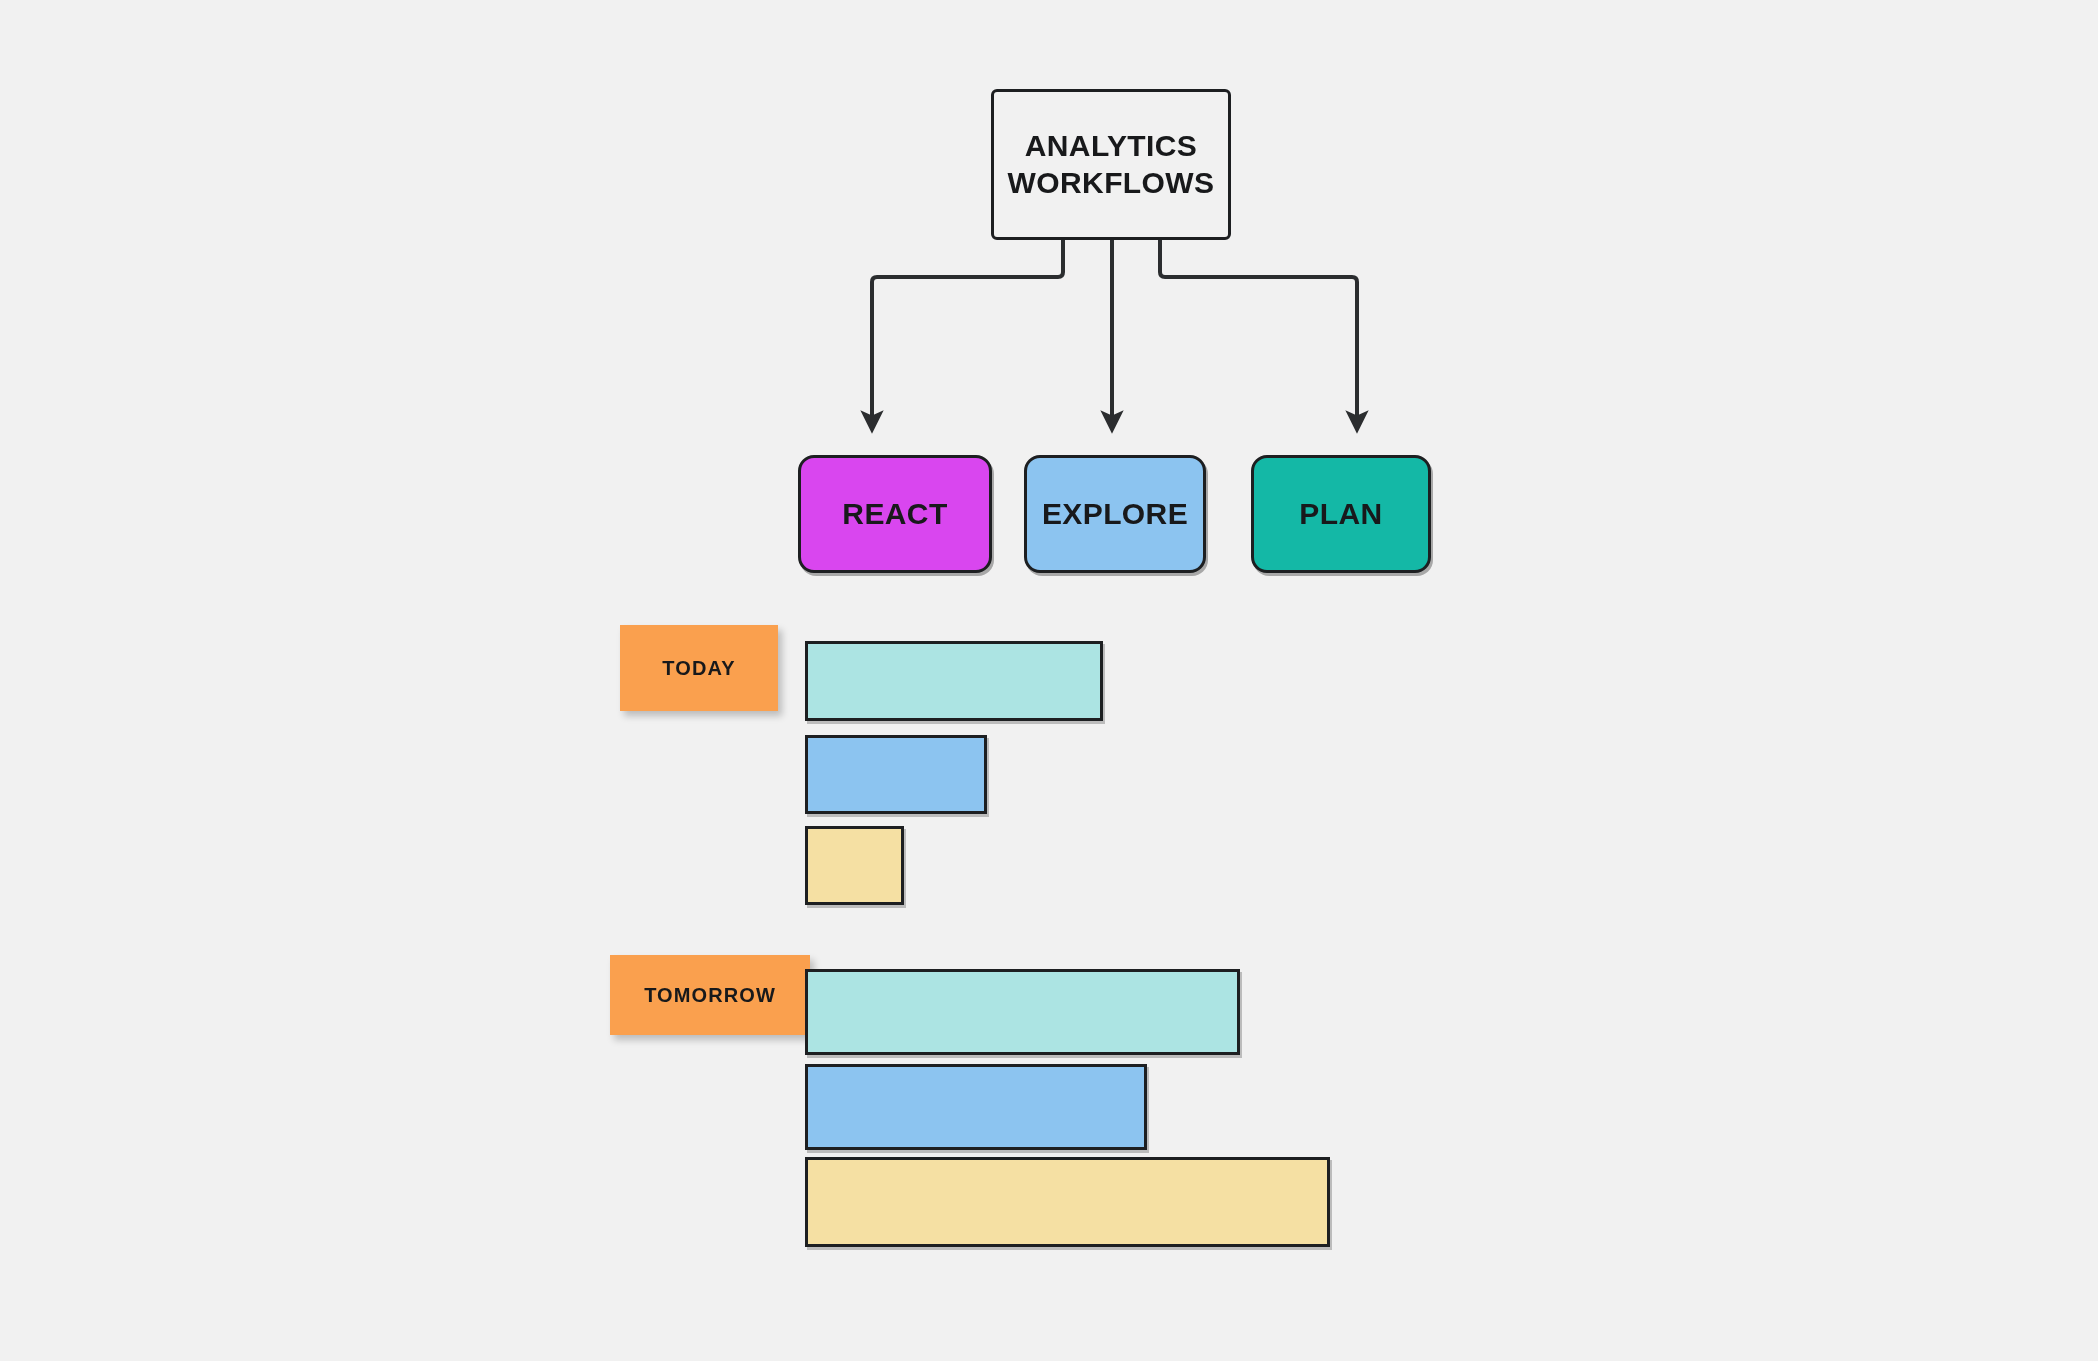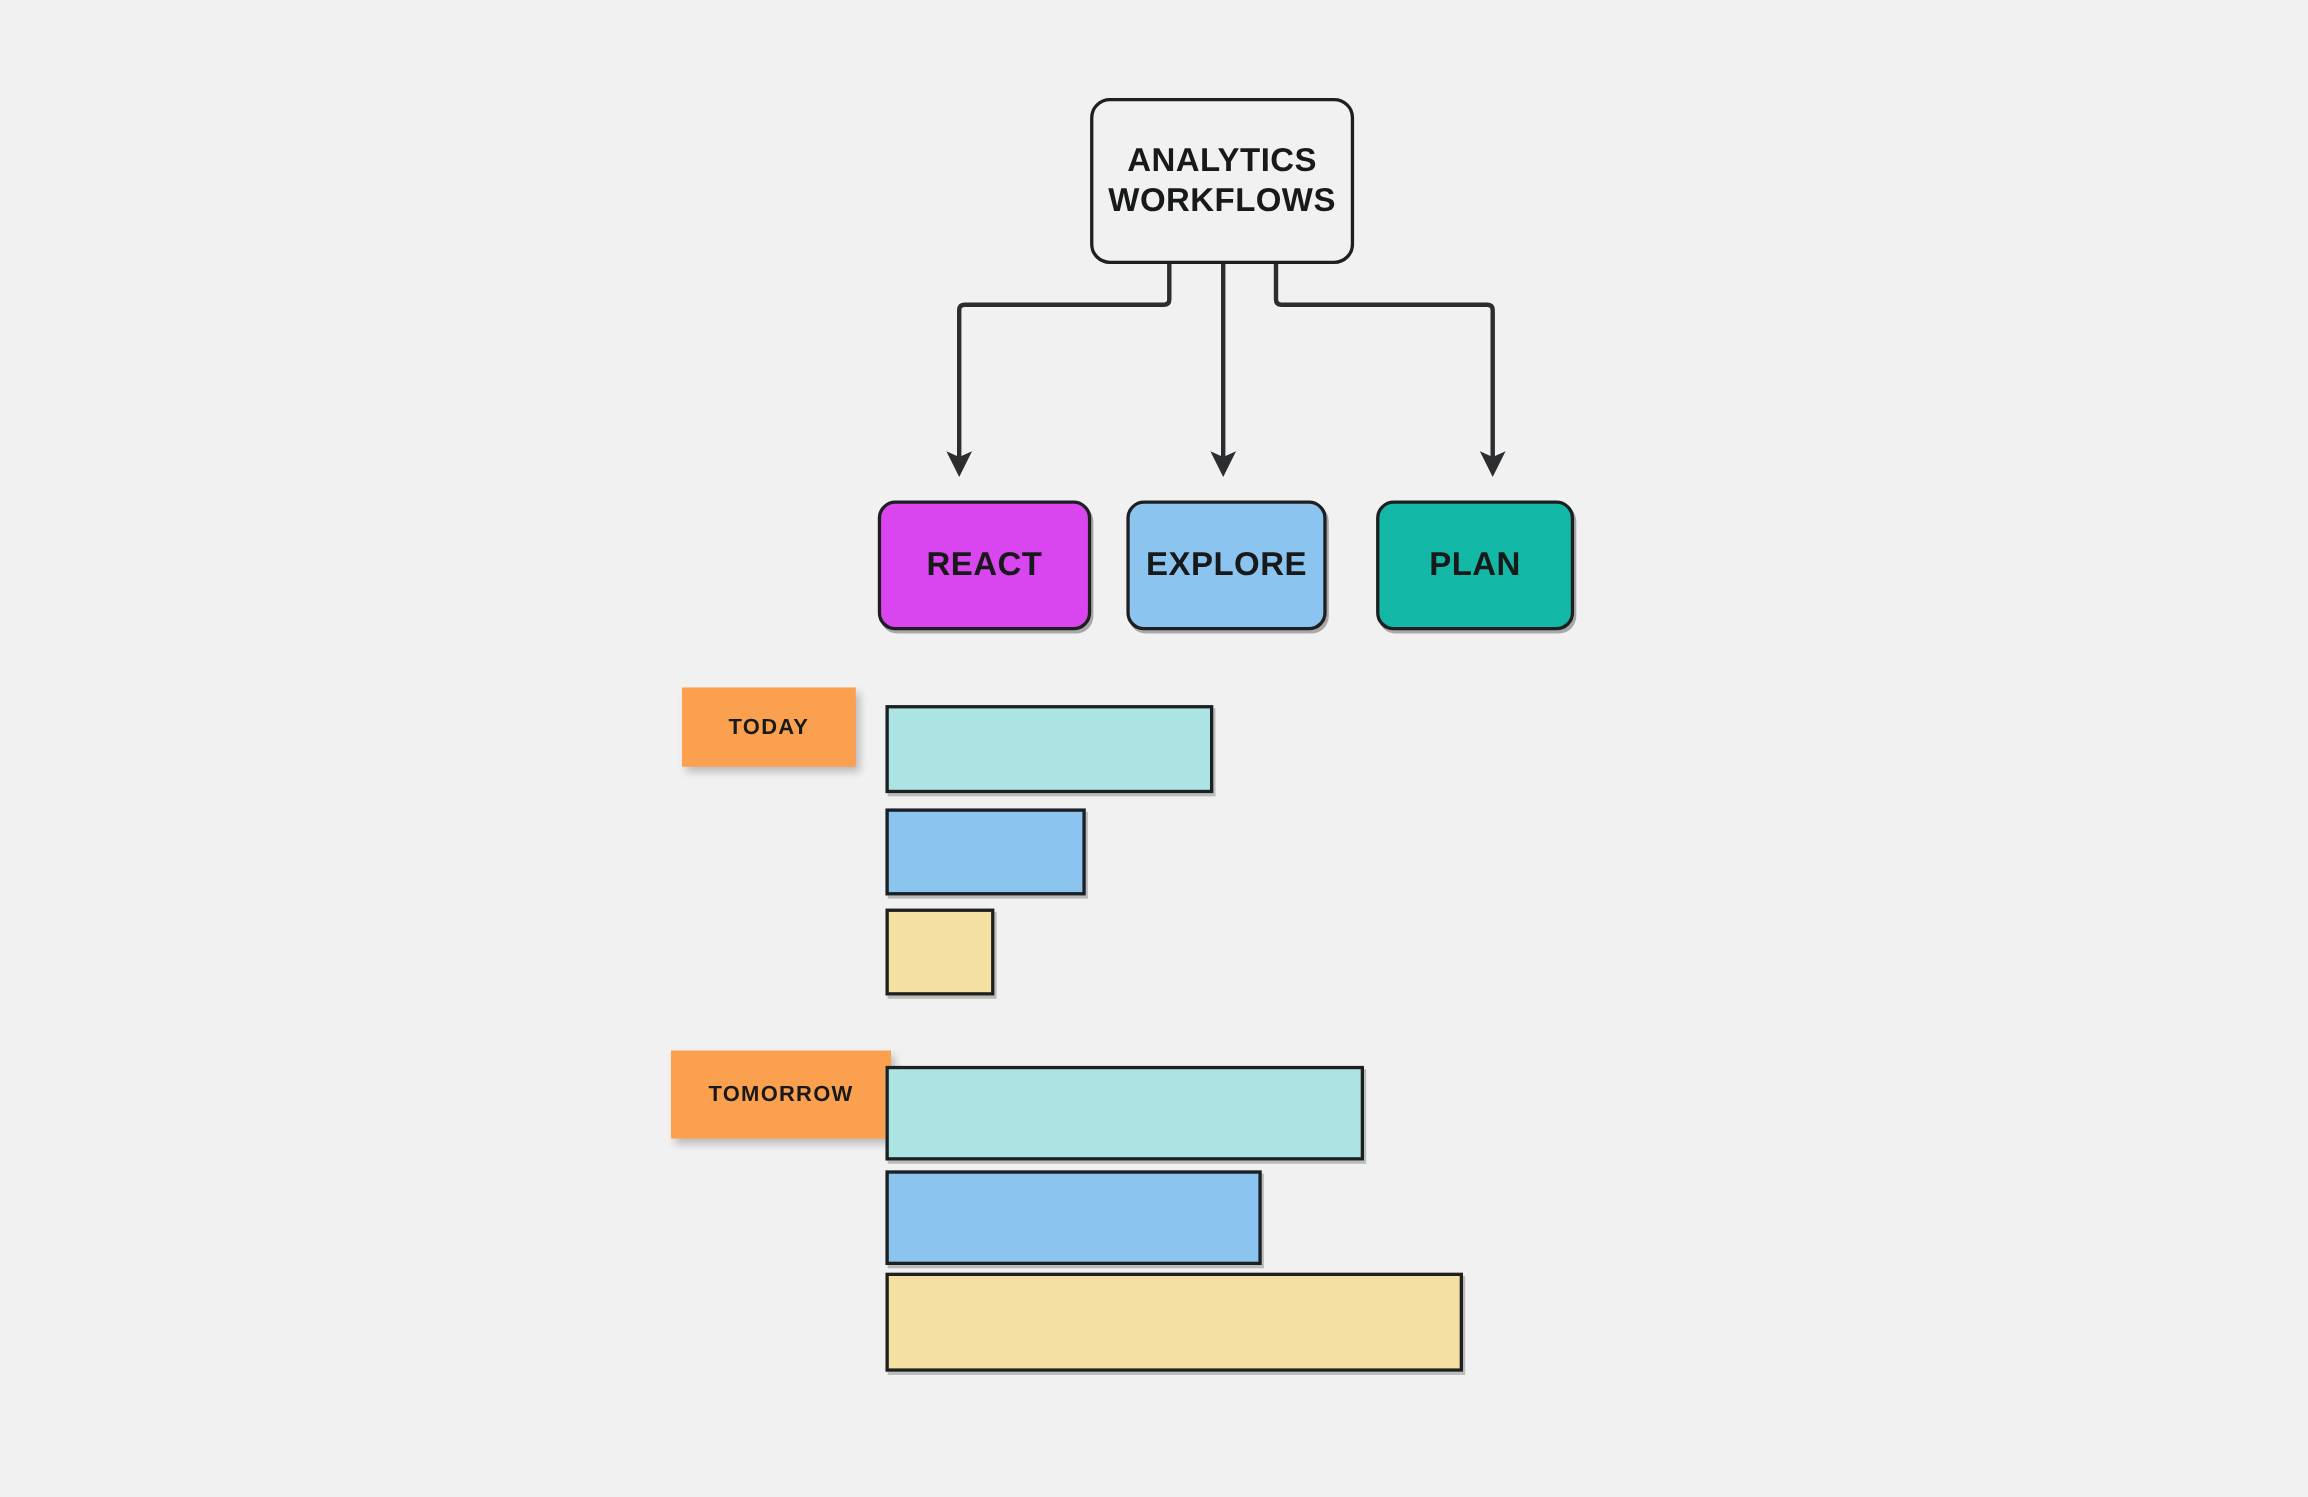--- a/index.html
+++ b/index.html
@@ -31,21 +31,21 @@
     width: 2098px;
     height: 1361px;
     pointer-events: none;
   }
 
   
   .node {
     position: absolute;
     box-sizing: border-box;
     border: 3px solid #1d1f21;
-    border-radius: 18px;
+    border-radius: 6px;
     display: flex;
     align-items: center;
     justify-content: center;
     text-align: center;
     color: #18191b;
     font-weight: bold;
     letter-spacing: 0.4px;
     line-height: 1.22;
   }
 
@@ -77,21 +77,21 @@
     background: #FAA04E;
     display: flex;
     align-items: center;
     justify-content: center;
     color: #18191b;
     font-weight: bold;
     font-size: 20px;
     letter-spacing: 1.1px;
     box-shadow: 4px 5px 7px rgba(0,0,0,0.22);
   }
-  #sticky-today    { left: 620px; top: 625px;  width: 158px; height: 72px; }
+  #sticky-today    { left: 620px; top: 625px;  width: 158px; height: 86px; }
   #sticky-tomorrow { left: 610px; top: 955px;  width: 200px; height: 80px; }
 
   
   .bar {
     position: absolute;
     box-sizing: border-box;
     border: 3px solid #1d1f21;
     box-shadow: 2px 3px 0 rgba(0,0,0,0.22);
   }
   .bar-teal   { background: #ACE4E3; }

